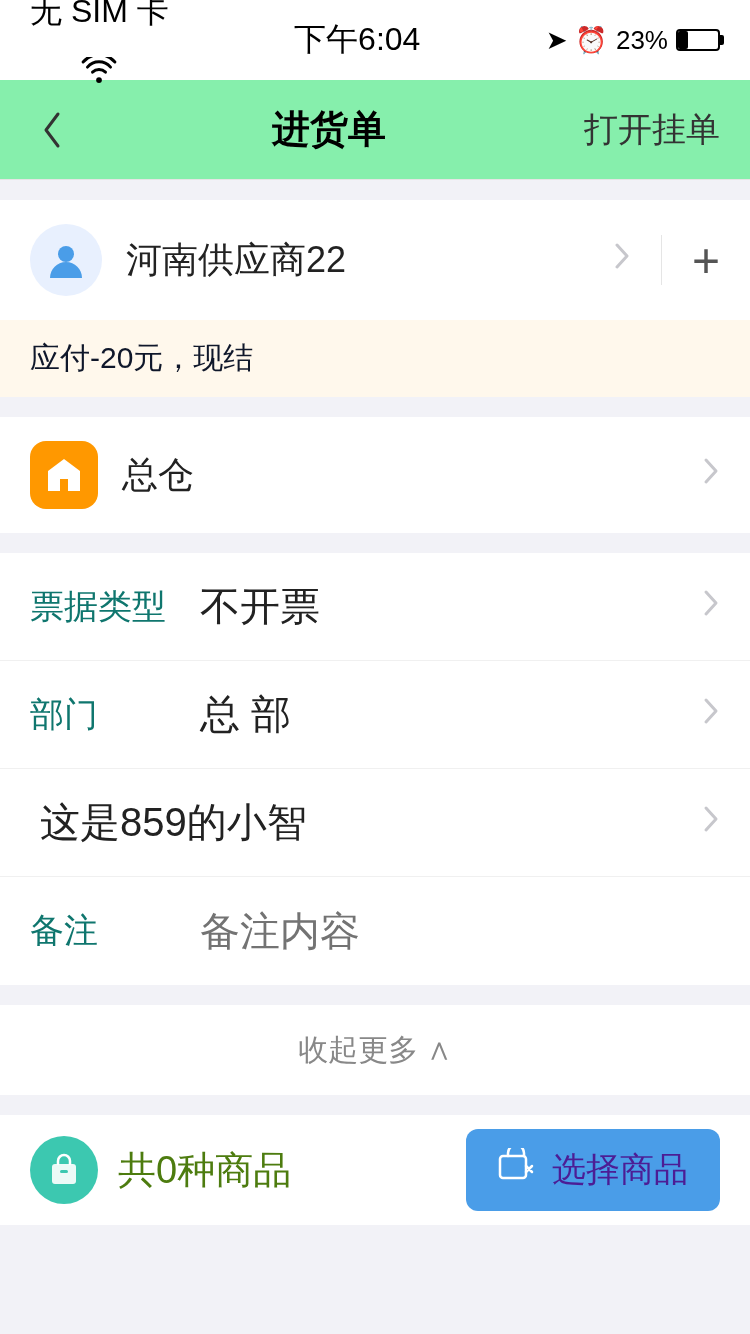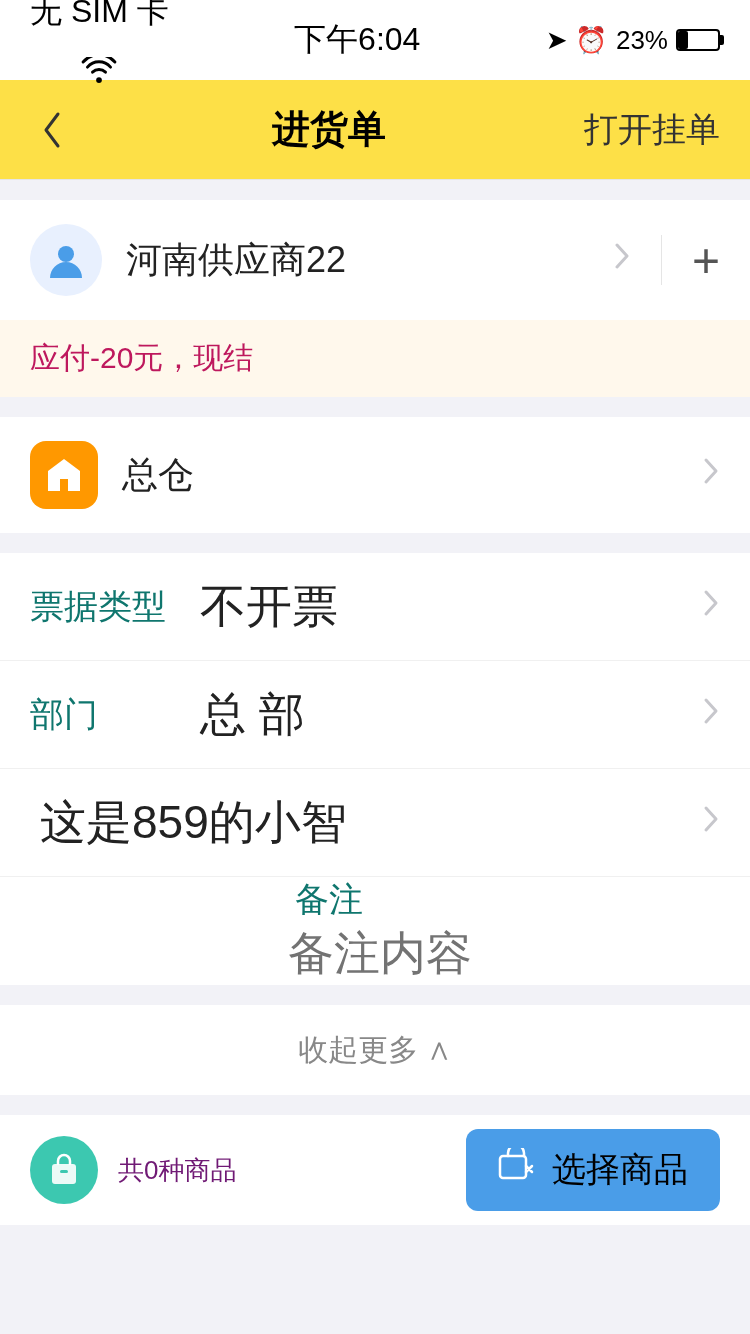--- a/index.html
+++ b/index.html
@@ -39,21 +39,21 @@
       display: flex;
       align-items: center;
       gap: 8px;
       font-size: 26px;
     }
 
     
     .nav-bar {
       width: 750px;
       height: 100px;
-      background: #fde047;
+      background: #86efac;
       display: flex;
       align-items: center;
       justify-content: space-between;
       padding: 0 30px;
       border-bottom: 1px solid #e5e5e5;
     }
     .nav-back {
       font-size: 40px;
       color: #333;
       cursor: pointer;
@@ -129,21 +129,21 @@
       cursor: pointer;
       display: flex;
       align-items: center;
     }
 
     
     .notice-bar {
       background: #fff8ec;
       padding: 18px 30px;
       font-size: 30px;
-      color: #be185d;
+      color: #0f172a;
     }
 
     
     .warehouse-row {
       background: #fff;
       display: flex;
       align-items: center;
       padding: 24px 30px;
       margin-top: 20px;
     }
@@ -180,31 +180,30 @@
     }
     .form-row {
       display: flex;
       align-items: center;
       padding: 0 30px;
       height: 108px;
       border-bottom: 1px solid #f0f0f0;
     }
     .form-row:last-child {
       border-bottom: none;
-      flex-direction: column;
     }
     .form-label {
       font-size: 34px;
       color: #0f766e;
       width: 160px;
       flex-shrink: 0;
     }
     .form-value {
       flex: 1;
-      font-size: 46px;
+      font-size: 40px;
       color: #222;
       padding-left: 10px;
     }
     .form-value.placeholder {
       color: #737373;
     }
     .form-chevron {
       color: #c7c7cc;
       font-size: 32px;
       margin-left: 10px;
@@ -243,26 +242,26 @@
       margin-right: 20px;
       flex-shrink: 0;
     }
     .goods-icon svg {
       width: 40px;
       height: 40px;
       fill: #fff;
     }
     .goods-count {
       flex: 1;
-      font-size: 26px;
-      color: #701a75;
+      font-size: 38px;
+      color: #4d7c0f;
     }
     .select-goods-btn {
       background: #4a9de8;
-      color: #000000;
+      color: #4c1d95;
       font-size: 34px;
       border-radius: 12px;
       padding: 18px 32px;
       display: flex;
       align-items: center;
       gap: 18px;
       cursor: pointer;
       border: none;
     }
     .select-goods-icon {

